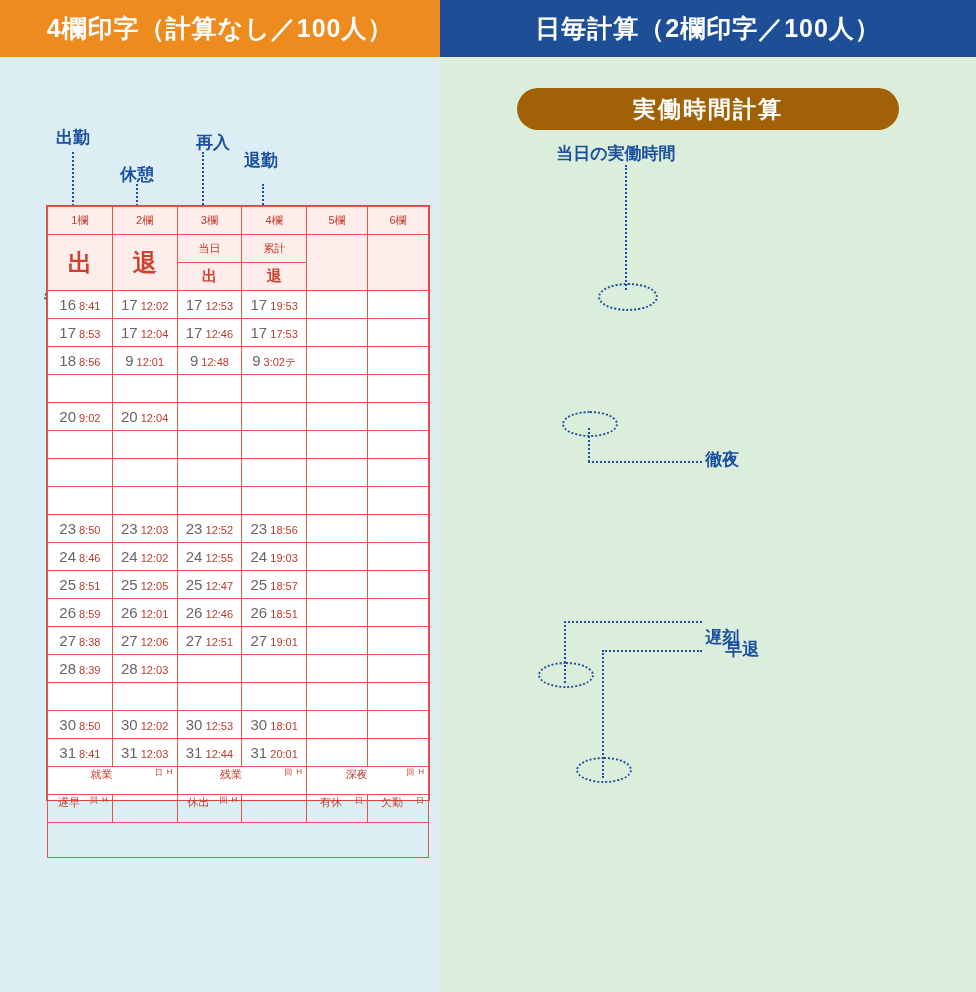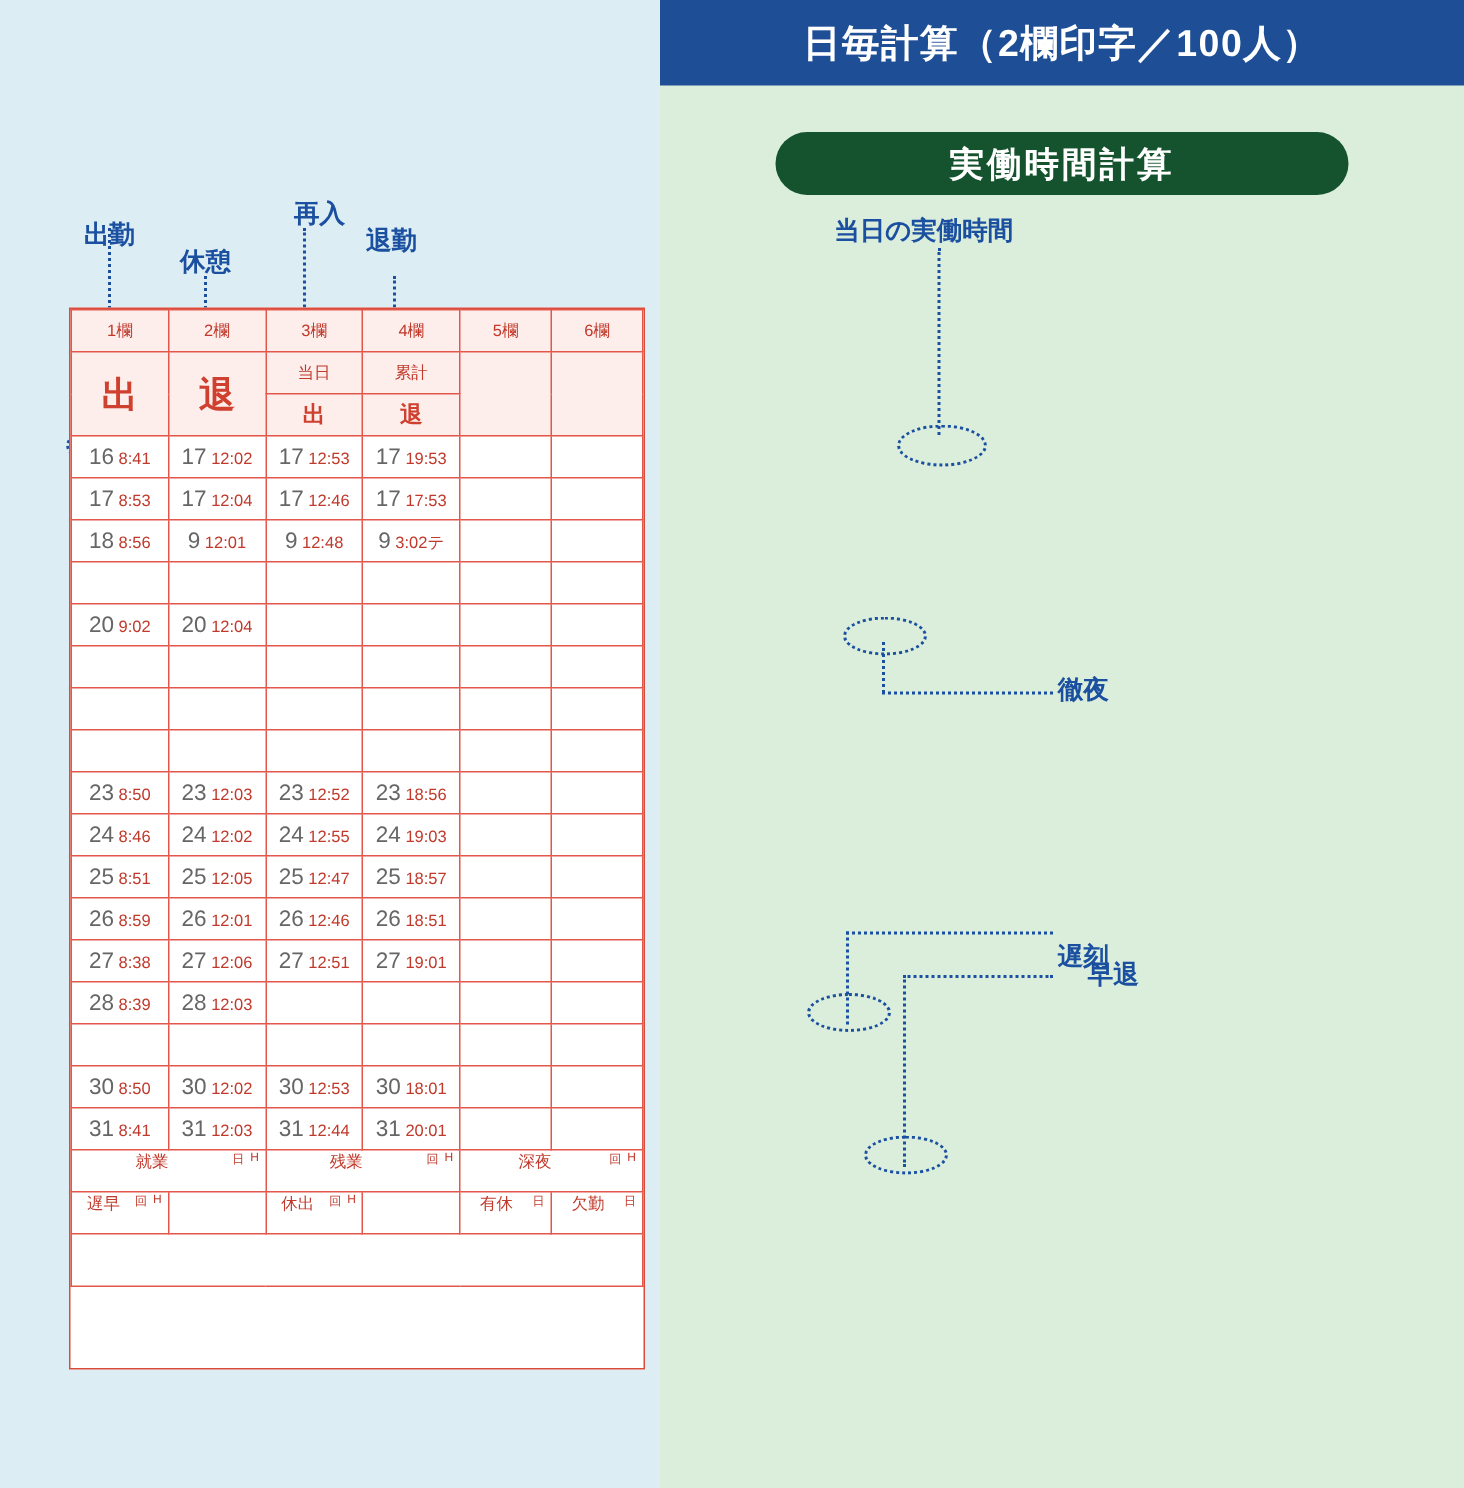--- a/index.html
+++ b/index.html
@@ -22,42 +22,42 @@
     font-size:25px;
     box-sizing:border-box;
   }
   .hdr-orange{background:#ed8b1f;}
   .hdr-blue{background:#1e4f96;}
 
   
   .pill{
     margin:31px auto 0 auto;
     width:382px;height:42px;border-radius:21px;
-    background:#14532d;color:#fff;
+    background:#a16207;color:#fff;
     display:flex;align-items:center;justify-content:center;
     font-size:23px;font-weight:bold;letter-spacing:2px;
   }
 
   
   .anno{
     position:absolute;color:#1b4fa0;font-size:17px;font-weight:bold;
     white-space:nowrap;
   }
   .dotline{position:absolute;border-left:2px dotted #1b4fa0;}
   .dotline-h{position:absolute;border-top:2px dotted #1b4fa0;}
   .ellipse{
     position:absolute;border:2px dotted #1b4fa0;border-radius:50%;
   }
 
   
   .card{
     position:absolute;background:#ffffff;border:1px solid #d94c3c;
     box-sizing:border-box;
   }
-  .card-left{left:46px;top:205px;width:384px;height:708px;}
+  .card-left{left:46px;top:205px;width:384px;height:596px;}
 
   table.tc{border-collapse:collapse;width:100%;table-layout:fixed;}
   table.tc td,table.tc th{
     border:1px solid #e2574a;
     padding:0;
     font-size:11px;
     color:#c0392b;
     text-align:center;
     height:27px;
     font-family:"Liberation Sans",sans-serif;
@@ -79,22 +79,23 @@
   .foot .unit{float:right;padding-right:4px;font-size:8px;}
 
   .blank td{height:27px;}
 </style>
 </head>
 <body>
 
 <div class="page">
 
   <div class="panel panel-left">
-
-    <div class="anno" style="left:56px;top:145px;">出勤</div>
+    <div class="panel-header hdr-orange">4欄印字（計算なし／100人）</div>
+
+    <div class="anno" style="left:56px;top:126px;">出勤</div>
     <div class="anno" style="left:120px;top:163px;">休憩</div>
     <div class="anno" style="left:196px;top:131px;">再入</div>
     <div class="anno" style="left:244px;top:149px;">退勤</div>
 
     <div class="dotline" style="left:72px;top:152px;height:142px;"></div>
     <div class="dotline" style="left:136px;top:184px;height:138px;"></div>
     <div class="dotline" style="left:202px;top:152px;height:160px;"></div>
     <div class="dotline" style="left:262px;top:184px;height:144px;"></div>
 
     <div class="ellipse" style="left:44px;top:283px;width:56px;height:24px;"></div>

